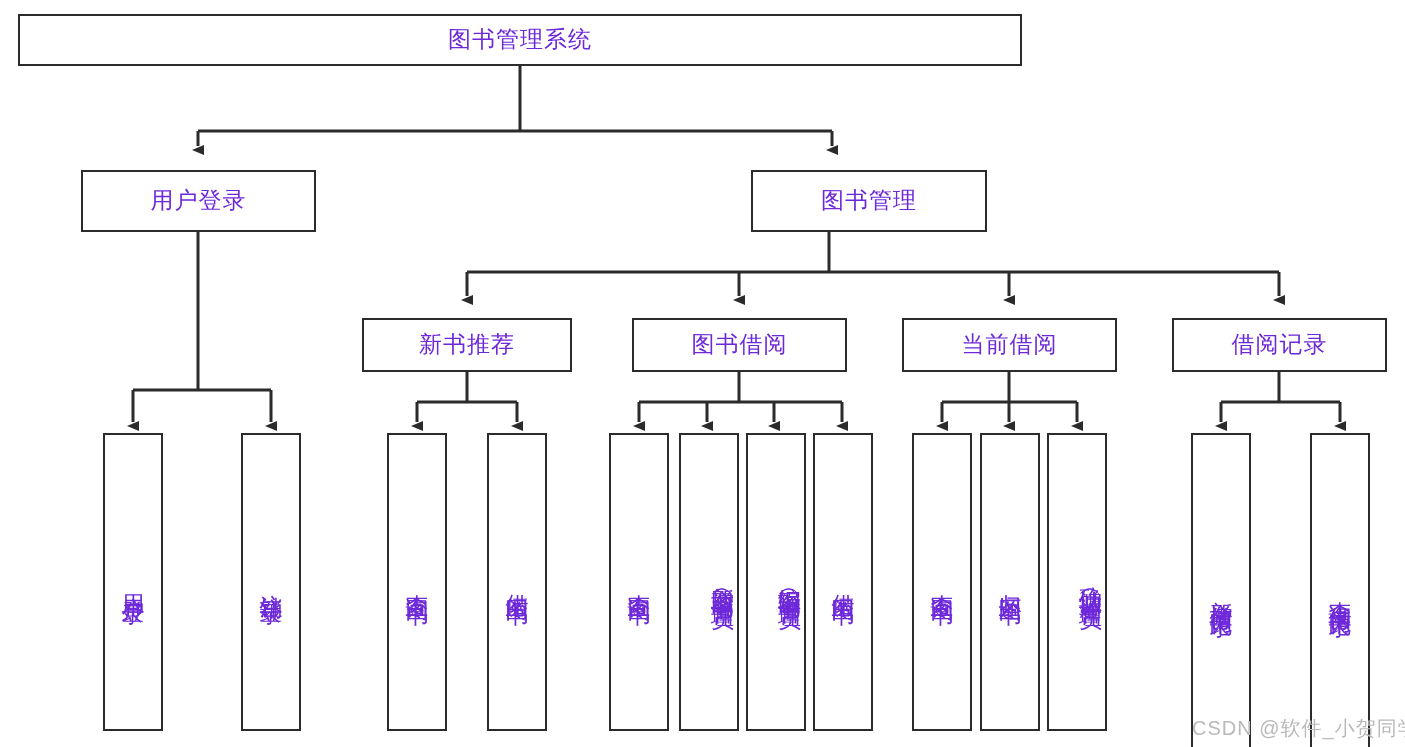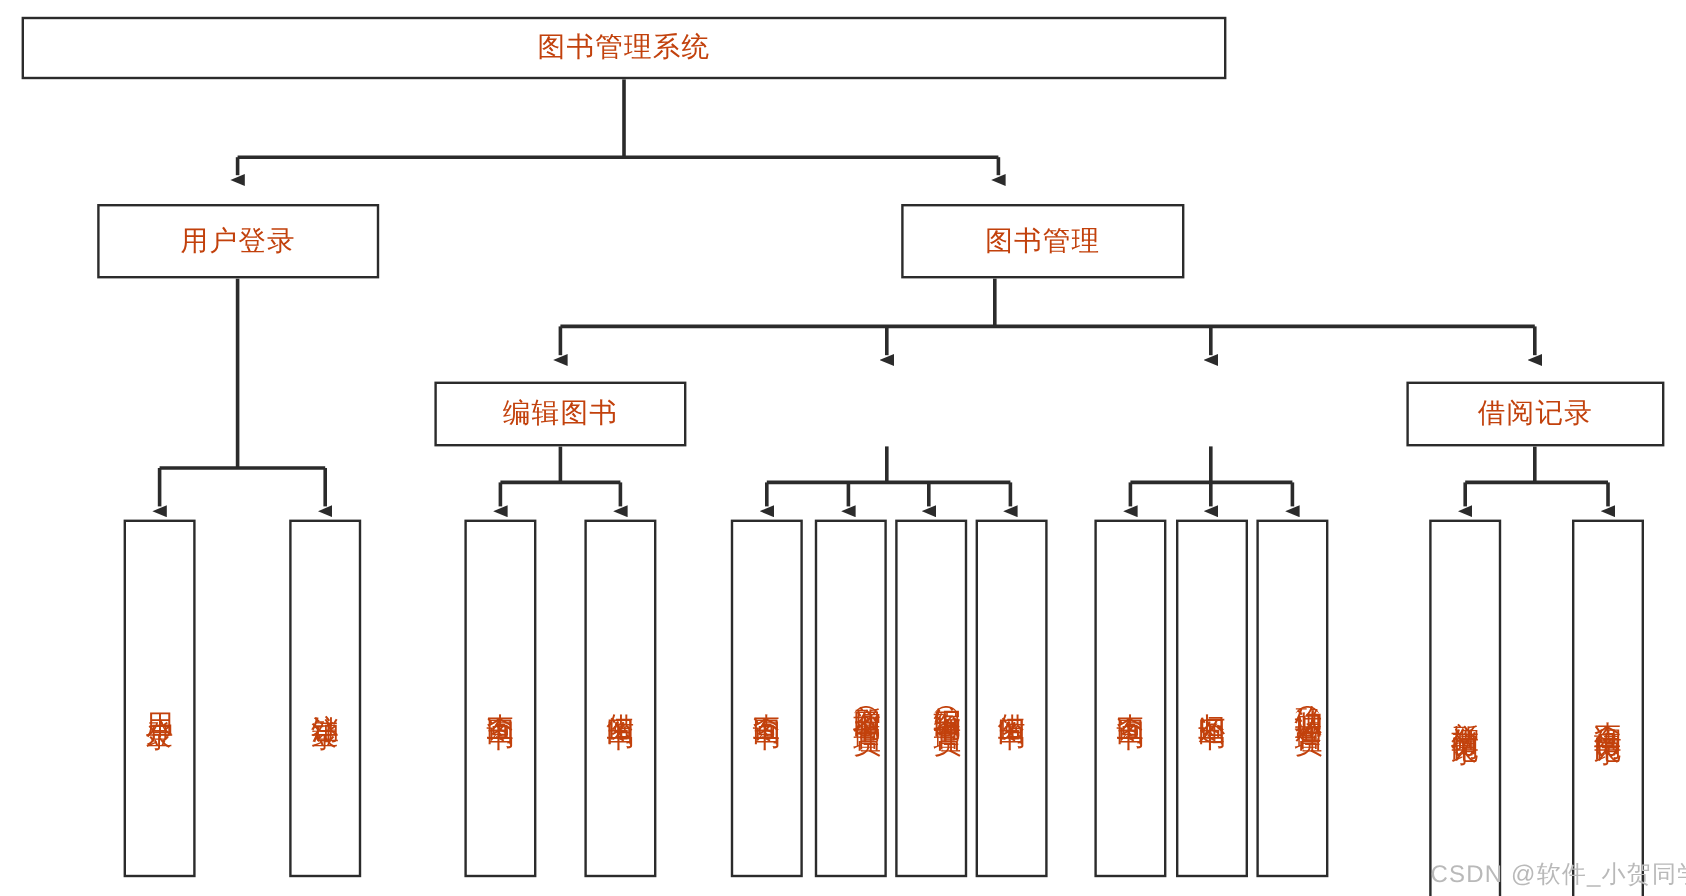--- a/index.html
+++ b/index.html
@@ -26,21 +26,21 @@
     pointer-events: none;
   }
   .node {
     position: absolute;
     box-sizing: border-box;
     background: #ffffff;
     border: 2px solid #2b2b2b;
     display: flex;
     align-items: center;
     justify-content: center;
-    color: #c2410c;
+    color: #6d28d9;
   }
   .node.horiz {
     font-size: 23px;
     letter-spacing: 1px;
     line-height: 1.1;
   }
   .node.vert {
     writing-mode: vertical-rl;
     text-orientation: upright;
     font-size: 23px;
@@ -127,21 +127,27 @@
   </div>
 
   <div class="node horiz" style="left:81px; top:170px; width:235px; height:62px;">
     <span class="node-label">用户登录</span>
   </div>
   <div class="node horiz" style="left:711px; top:170px; width:236px; height:62px;margin-left:40px;">
     <span class="node-label">图书管理</span>
   </div>
 
   <div class="node horiz" style="left:362px; top:318px; width:210px; height:54px;">
-    <span class="node-label">编辑图书</span>
+    <span class="node-label">新书推荐</span>
+  </div>
+  <div class="node horiz" style="left:632px; top:318px; width:215px; height:54px;">
+    <span class="node-label">图书借阅</span>
+  </div>
+  <div class="node horiz" style="left:902px; top:318px; width:215px; height:54px;">
+    <span class="node-label">当前借阅</span>
   </div>
   <div class="node horiz" style="left:1172px; top:318px; width:215px; height:54px;justify-content:center;">
     <span class="node-label">借阅记录</span>
   </div>
 
   <div class="node vert centered" style="left:103px; top:433px; width:60px; height:298px;">
     <span class="node-label">用户登录</span>
   </div>
   <div class="node vert centered" style="left:241px; top:433px; width:60px; height:298px;">
     <span class="node-label">注销登录</span>

